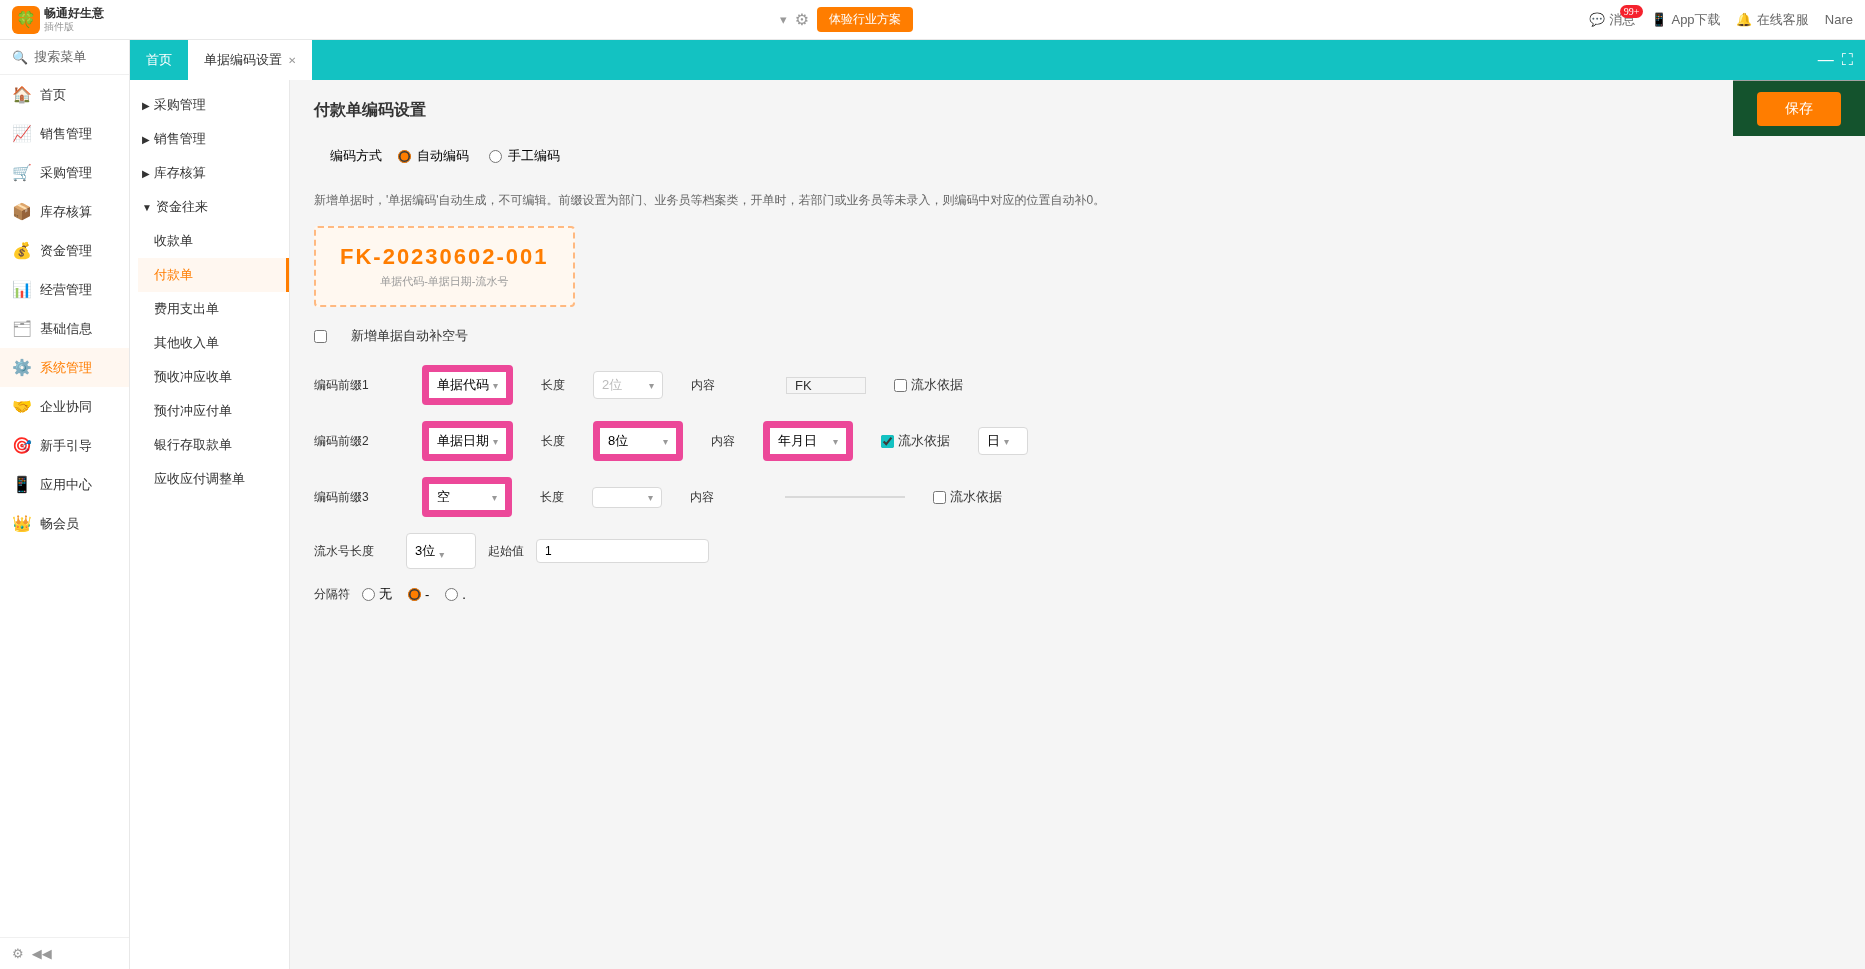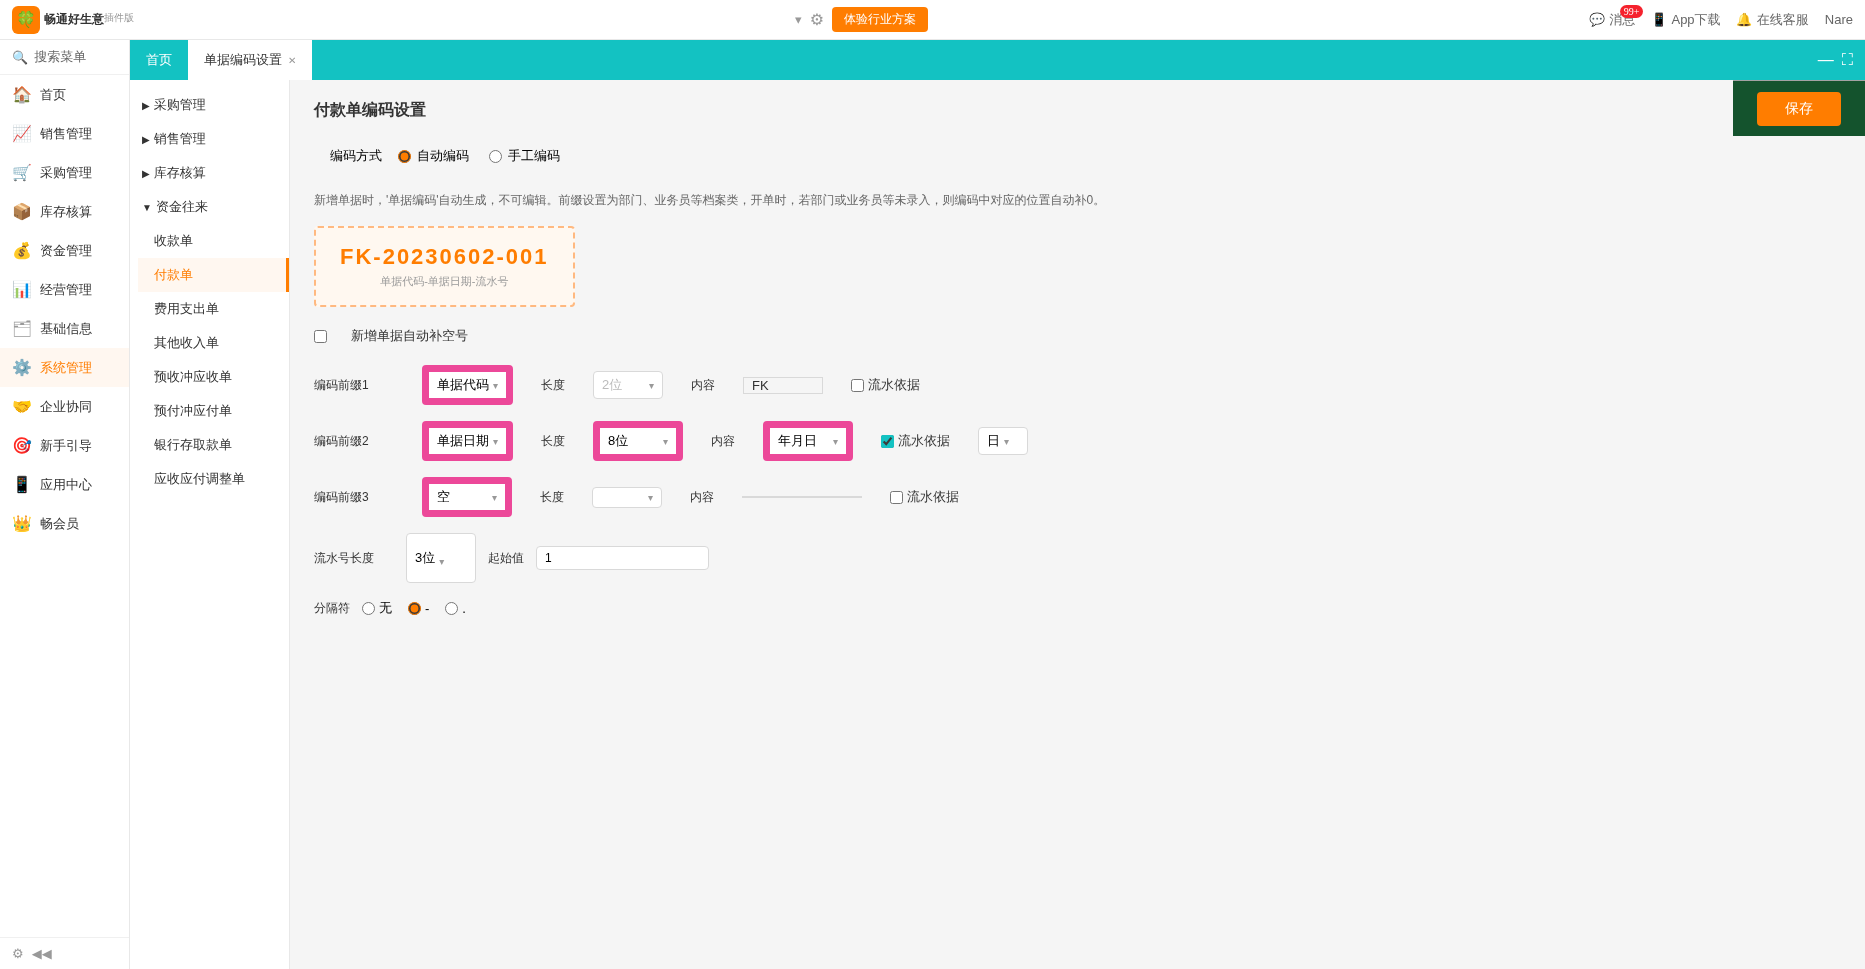--- a/index.html
+++ b/index.html
@@ -167,40 +167,41 @@
     }
     .content-label { font-size: 12px; color: #333; }
     .content-input {
       border: 1px solid #d9d9d9;
       border-radius: 0;
       padding: 0 8px;
       font-size: 12px;
       min-width: 80px;
       background: #f5f5f5;
       color: #333;
+      margin-left: 43px;
     }
     .serial-checkbox { display: flex; align-items: center; gap: 4px; font-size: 12px; color: #333; cursor: pointer; }
     .serial-checkbox input[type="checkbox"] { accent-color: #13c2c2; }
     .day-select {
       border: 1px solid #d9d9d9;
       border-radius: 4px;
       padding: 4px 8px;
       font-size: 12px;
       display: flex; align-items: center; gap: 4px;
       cursor: pointer;
       background: #fff;
       min-width: 50px;
     }
 
     
     .serial-row { display: flex; align-items: center; gap: 12px; margin-bottom: 16px; }
     .serial-length-select {
       border: 1px solid #d9d9d9;
       border-radius: 4px;
-      padding: 15px 8px;
+      padding: 8px 8px;
       font-size: 12px;
       display: flex; align-items: flex-end; gap: 4px;
       cursor: pointer;
       background: #fff;
       min-width: 70px;
     }
     .start-label { font-size: 12px; color: #333; }
     .start-input {
       border: 1px solid #d9d9d9;
       border-radius: 4px;
@@ -238,21 +239,21 @@
       cursor: pointer;
     }
   </style>
 </head>
 <body>
 
 <div class="top-bar">
   <div class="top-bar-left">
     <div class="top-bar-logo">
       <div class="logo-icon">🍀</div>
-      <div style="display:flex;line-height:1.2;">
+      <div style="display:flex;flex-direction:column;line-height:1.2;">
         <span style="font-size:12px;font-weight:bold;color:#333;">畅通好生意</span>
         <span style="font-size:10px;color:#999;">插件版</span>
       </div>
     </div>
   </div>
   <div class="top-bar-controls">
     <span class="top-bar-chevron">▾</span>
     <span class="top-bar-settings">⚙</span>
     <button class="trial-btn">体验行业方案</button>
   </div>

